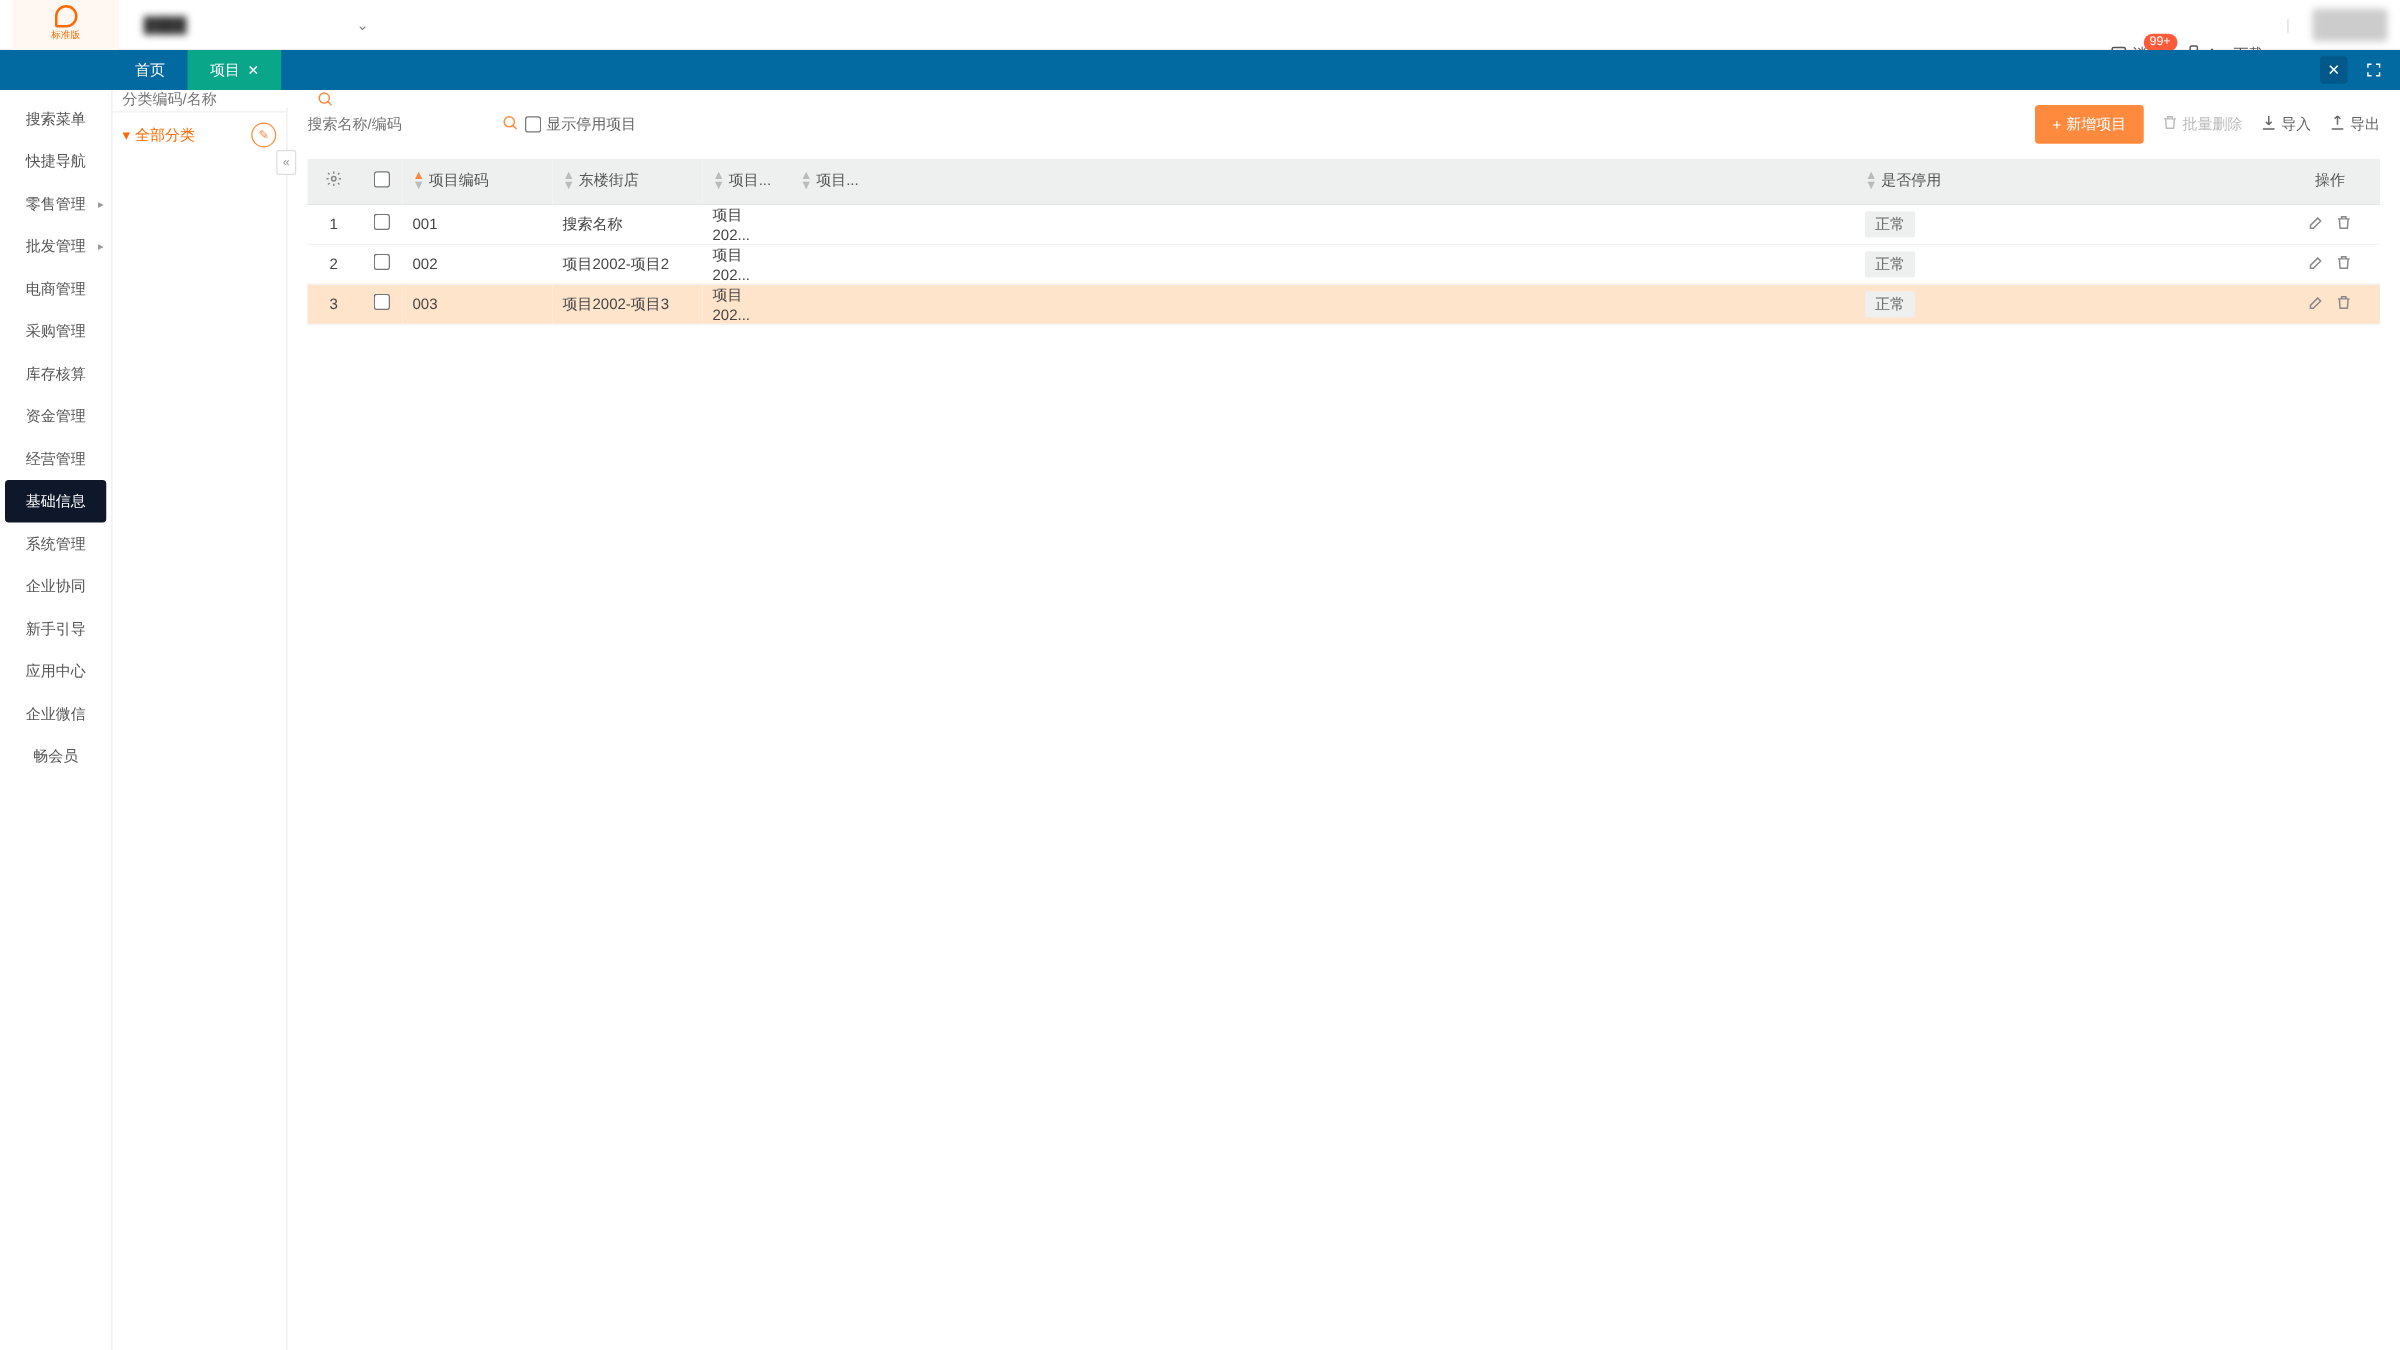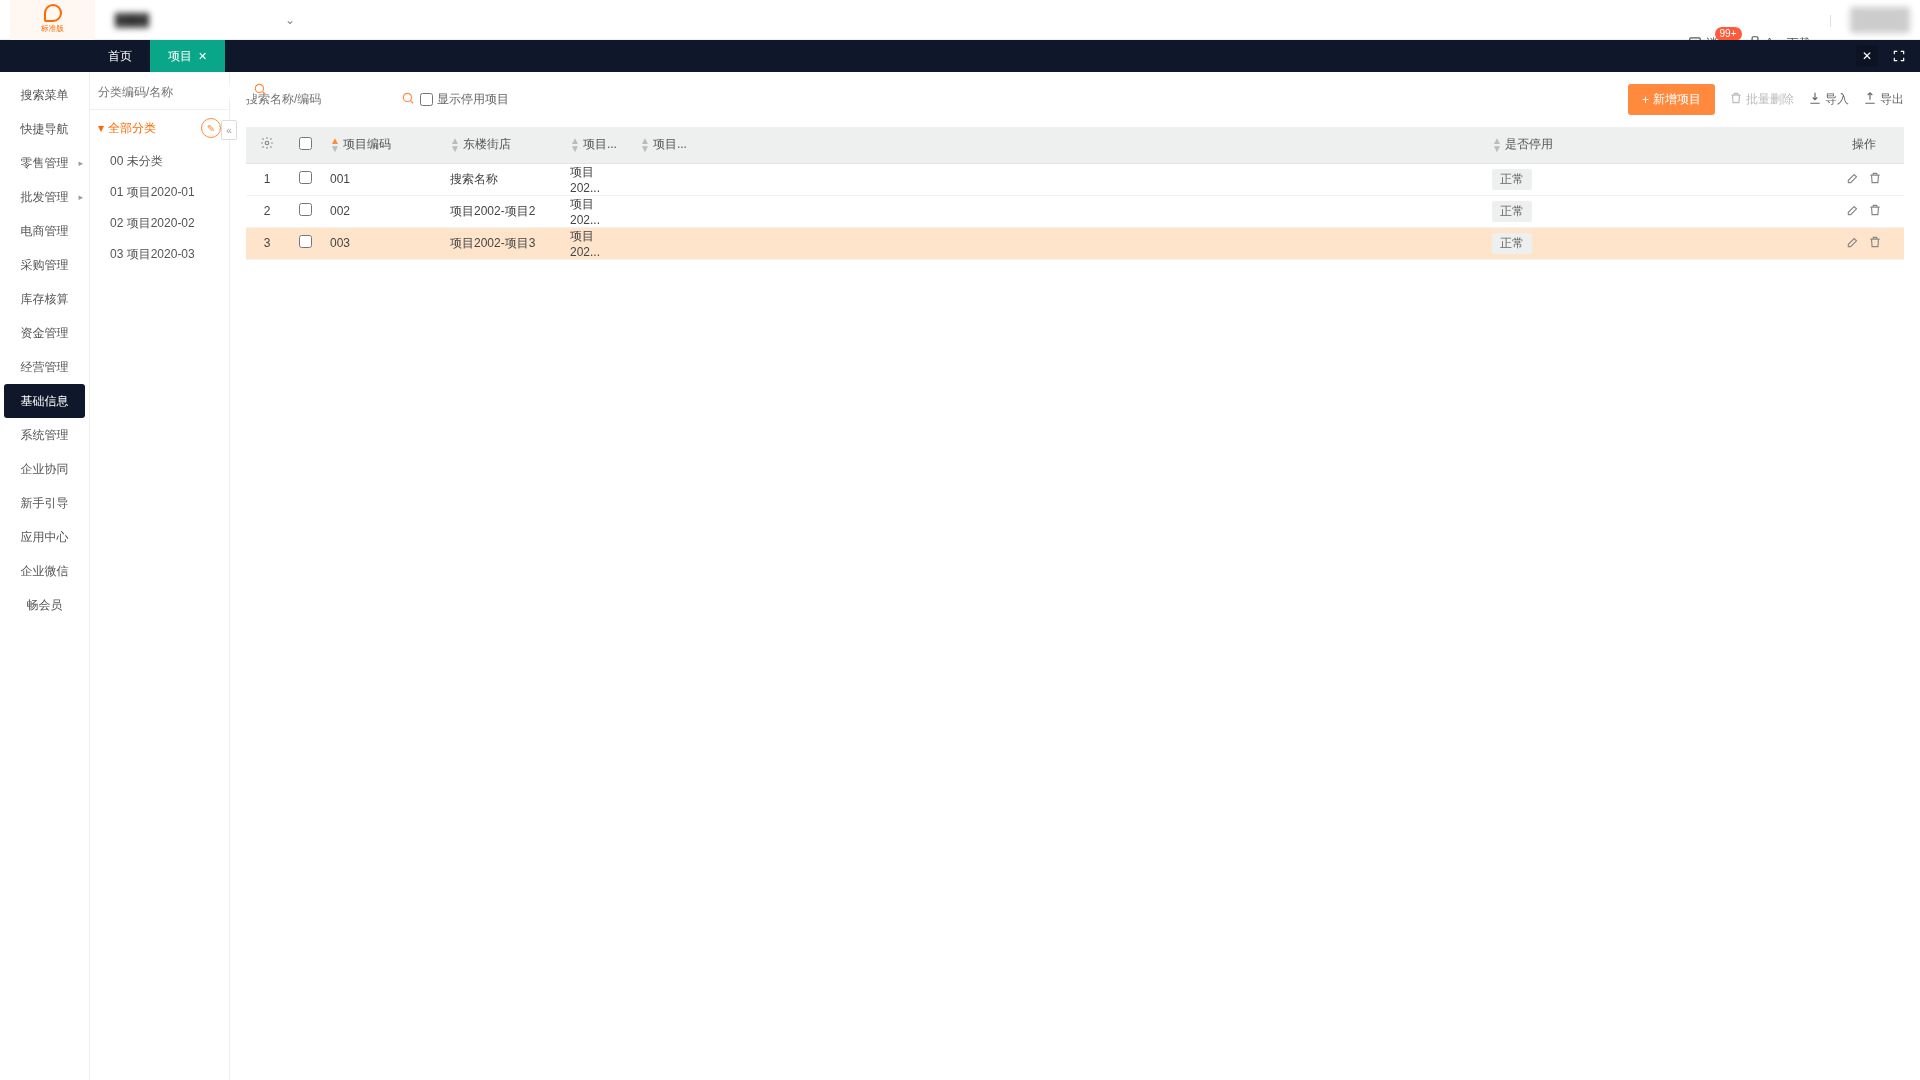--- a/index.html
+++ b/index.html
@@ -11,38 +11,38 @@
 .logo-mark { width:18px; height:18px; border:2px solid #ff6a00; border-radius:50% 50% 50% 10%; position:relative; }
 .logo-text { font-size:9px; color:#ff6a00; transform:scale(0.85); }
 .org-selector { width:180px; height:28px; margin-left:10px; display:flex; align-items:center; justify-content:space-between; padding:0 10px; filter:blur(3px); }
 .org-chevron { color:#888; filter:none; }
 .top-right { margin-left:auto; display:flex; align-items:center; gap:18px; }
 .top-link { display:flex; align-items:center; gap:4px; color:#555; position:relative; cursor:pointer;margin-top:48px; }
 .badge { position:absolute; top:-8px; right:-12px; background:#ff5a3a; color:#fff; border-radius:8px; padding:0 5px; font-size:10px; line-height:14px; }
 .avatar { width:60px; height:26px; background:#ccc; border-radius:3px; filter:blur(3px); }
 
 
-.tab-bar { height:32px; background:#0f172a; display:flex; align-items:stretch; padding-left:90px; position:relative; }
+.tab-bar { height:32px; background:#0369a1; display:flex; align-items:stretch; padding-left:90px; position:relative; }
 .tab { padding:0 18px; display:flex; align-items:center; color:#fff; cursor:pointer; gap:6px; }
 .tab.active { background:#0aa68a; }
 .tab-close { font-size:11px; }
 .tab-actions { margin-left:auto; display:flex; align-items:center; gap:10px; padding-right:10px; }
 .tab-action-btn { width:22px; height:22px; display:flex; align-items:center; justify-content:center; color:#fff; cursor:pointer; border-radius:3px; }
 .tab-action-btn.close { background:rgba(0,0,0,0.15); }
 
 
 .layout { display:flex; height:calc(100vh - 72px);border-radius:30px; }
 .sidebar { width:90px; background:#fff; border-right:1px solid #eee; padding-top:6px; }
 .sidebar-item { height:34px; display:flex; align-items:center; justify-content:center; color:#555; cursor:pointer; position:relative; }
 .sidebar-item.active { background:#0f172a; color:#fff; border-radius:3px; margin:0 4px; }
 .sidebar-item .caret { position:absolute; right:6px; font-size:9px; color:#999; }
 
 
 .cat-panel { width:140px; border-right:1px solid #eee; position:relative; }
-.cat-search { display:flex; align-items:flex-end; padding:10px 8px; border-bottom:1px solid #f0f0f0; }
+.cat-search { display:flex; align-items:flex-start; padding:0 8px; border-bottom:1px solid #f0f0f0; }
 .cat-search input { border:none; outline:none; flex:1; font-size:12px; color:#999; }
 .cat-search-icon { color:#ff8a3d; cursor:pointer; }
 .cat-root { display:flex; align-items:center; padding:8px; color:#ff6a00; gap:4px; }
 .cat-edit-btn { margin-left:auto; width:20px; height:20px; border:1px solid #ff8a3d; border-radius:50%; display:flex; align-items:center; justify-content:center; color:#ff8a3d; cursor:pointer; font-size:10px; }
 .cat-item { padding:7px 8px 7px 20px; color:#555; cursor:pointer; }
 .collapse-handle { position:absolute; right:-8px; top:48px; width:16px; height:20px; border:1px solid #ddd; background:#fff; display:flex; align-items:center; justify-content:center; color:#999; cursor:pointer; border-radius:2px; font-size:10px; }
 
 
 .main { flex:1; display:flex; flex-direction:column; }
 .toolbar { display:flex; align-items:center; padding:12px 16px; gap:14px; }
@@ -162,26 +162,20 @@
             <circle cx="11" cy="11" r="7"></circle>
             <path d="M21 21l-5-5"></path>
           </svg>
       </span>
     </div>
     <div class="cat-root">
       <span>▾</span>
       <span>全部分类</span>
       <span class="cat-edit-btn">✎</span>
     </div>
-    <div id="cat-list">
-        <div class="cat-item">00 未分类</div>
-        <div class="cat-item">01 项目2020-01</div>
-        <div class="cat-item">02 项目2020-02</div>
-        <div class="cat-item">03 项目2020-03</div>
-      </div>
     <div class="collapse-handle">«</div>
   </div>
 
   <div class="main">
     <div class="toolbar">
       <div class="search-box">
         <input placeholder="搜索名称/编码" style="">
         <span class="search-icon">
           <svg viewBox="0 0 24 24" fill="none" stroke="currentColor" stroke-width="2">
               <circle cx="11" cy="11" r="7"></circle>

